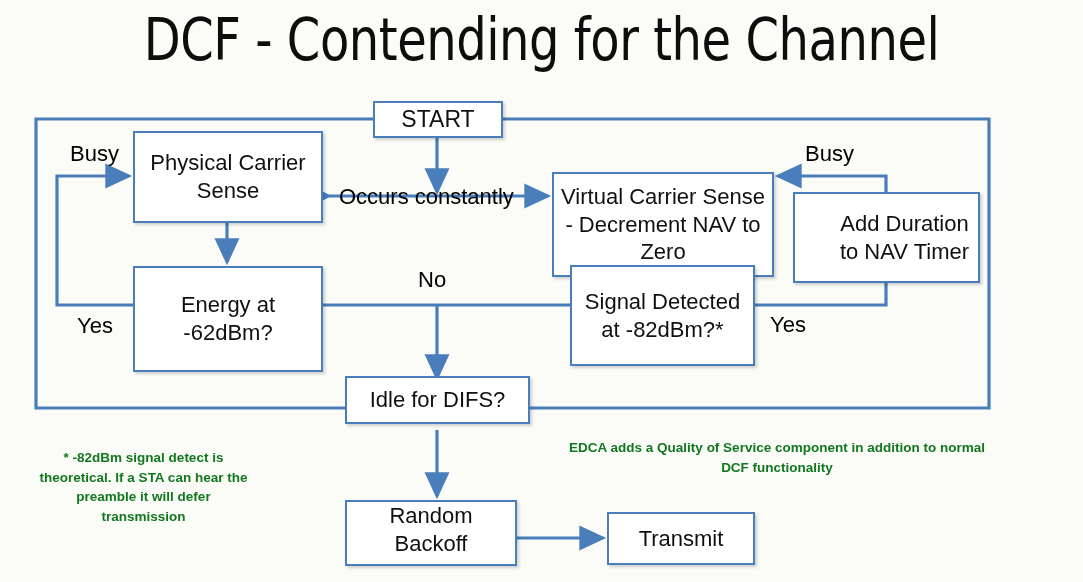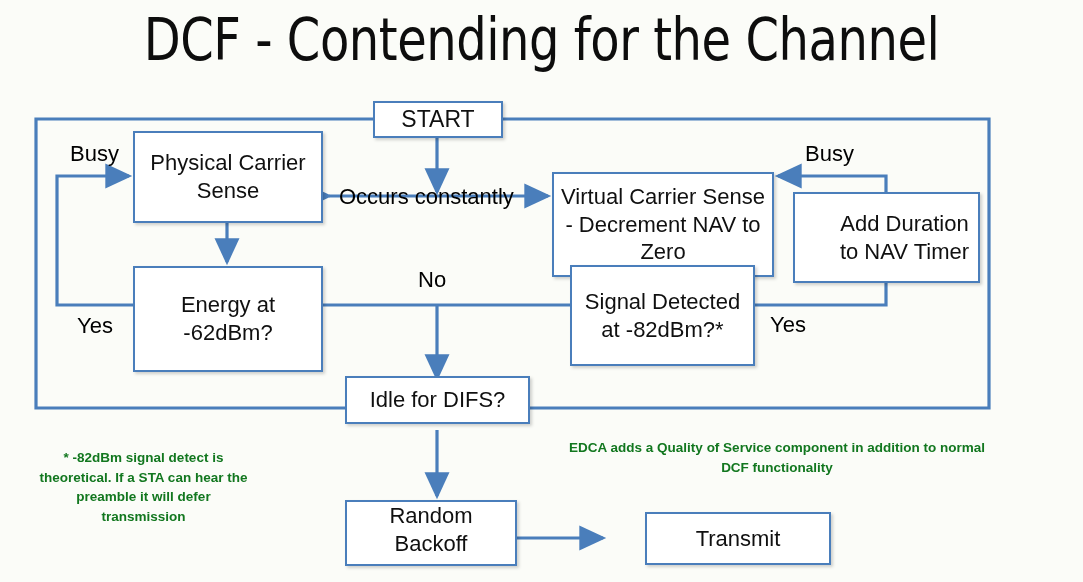--- a/index.html
+++ b/index.html
@@ -127,21 +127,21 @@
   </div>
 
   <div class="node" style="left:345px;top:376px;width:185px;height:48px;">
     <span>Idle for DIFS?</span>
   </div>
 
   <div class="node" style="left:345px;top:500px;width:172px;height:66px;align-items:flex-start;">
     <span>Random Backoff</span>
   </div>
 
-  <div class="node" style="left:607px;top:512px;width:186px;height:53px;margin-left:38px;">
+  <div class="node" style="left:607px;top:512px;width:148px;height:53px;">
     <span>Transmit</span>
   </div>
 
   <div class="edge-label" style="left:70px;top:141px;">Busy</div>
 
   <div class="edge-label" style="left:805px;top:141px;">Busy</div>
 
   <div class="edge-label" style="left:339px;top:184px;">Occurs constantly</div>
 
   <div class="edge-label" style="left:77px;top:313px;">Yes</div>

